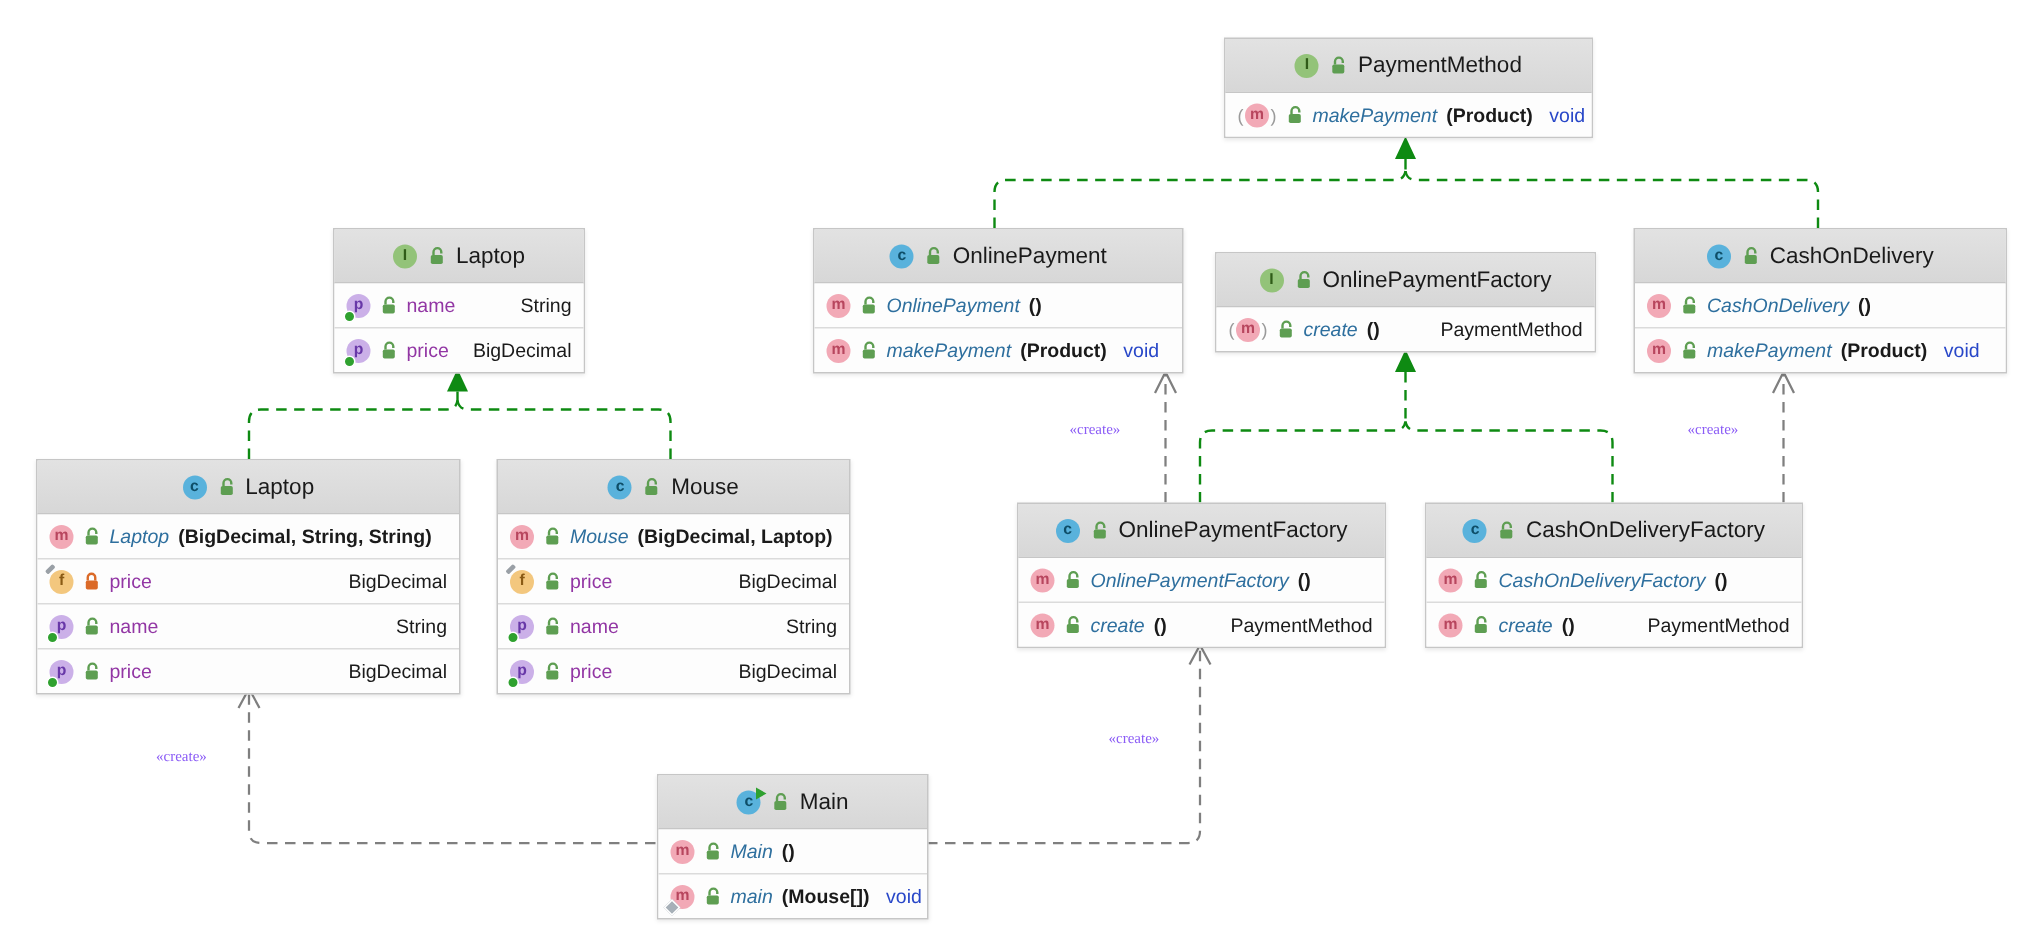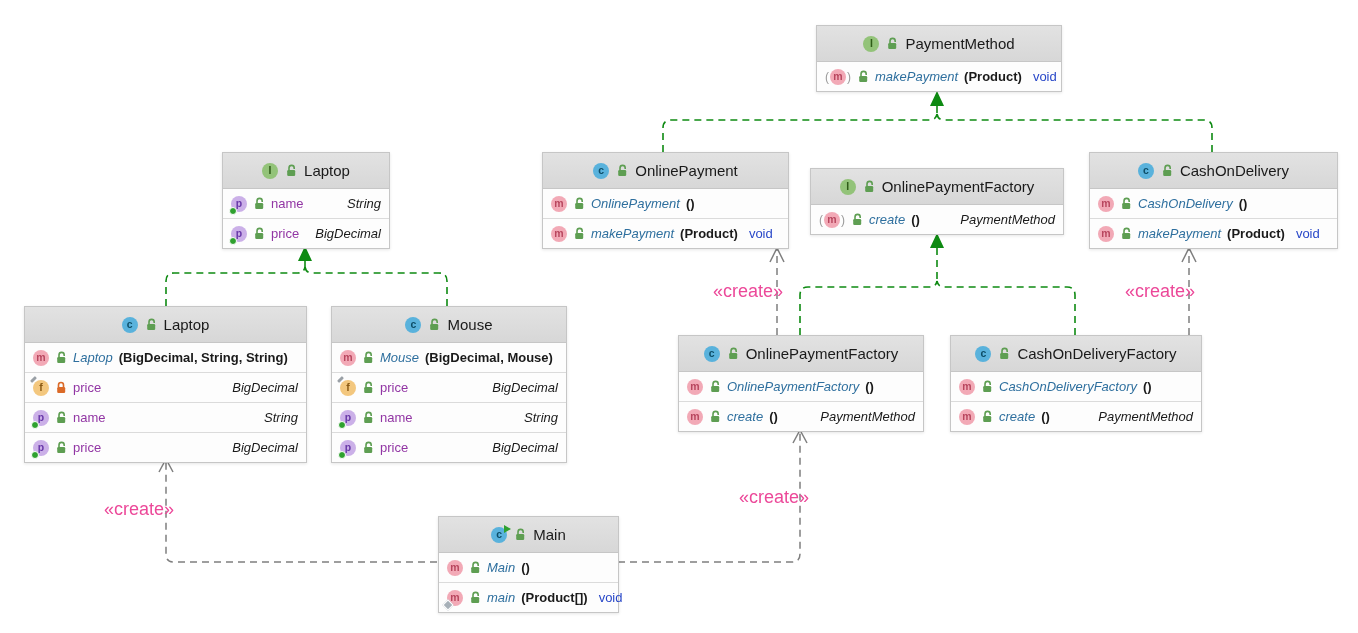--- a/index.html
+++ b/index.html
@@ -10,21 +10,21 @@
     --property-icon-bg:#CBB0E8; --lock-green:#5E9E52; --lock-red:#DB6A28;
   }
   html,body{margin:0;padding:0;background:#fff;}
   #canvas{position:relative;width:1358px;height:633px;background:#fff;overflow:hidden;
           font-family:"Liberation Sans",sans-serif;color:var(--text);}
   #edges{position:absolute;left:0;top:0;width:1358px;height:633px;z-index:0;}
   .edge-green{fill:none;stroke:var(--edge-green);stroke-width:1.6;stroke-dasharray:7 5;}
   .tri{fill:var(--edge-green);stroke:none;}
   .edge-gray{fill:none;stroke:var(--edge-gray);stroke-width:1.5;stroke-dasharray:7 5;}
   .chev{fill:none;stroke:var(--edge-gray);stroke-width:1.5;}
-  .edge-label{position:absolute;z-index:2;font-size:18px;color:#ec4899;white-space:nowrap;}
+  .edge-label{position:absolute;z-index:2;font-size:10px;color:#8b5cf6;white-space:nowrap;font-family:Liberation Serif, serif;}
   .node{position:absolute;z-index:1;background:#FDFDFD;border:1px solid var(--node-border);
         box-shadow:0 1px 3px rgba(0,0,0,.10);}
   .hdr{height:35px;background:linear-gradient(#E2E2E2,#D7D7D7);border-bottom:1px solid var(--node-border);
        display:flex;align-items:center;justify-content:center;gap:7px;font-size:15px;color:var(--text);}
   .row{display:flex;align-items:center;gap:6px;height:29px;padding:0 8px;font-size:13px;background:#FDFDFD;}
   .row + .row{border-top:1px solid #DBDBDB;}
   .badge{position:relative;flex:0 0 auto;width:16px;height:16px;border-radius:50%;
          display:flex;align-items:center;justify-content:center;
          font-size:10.5px;font-weight:bold;line-height:1;}
   .badge.c{background:var(--class-icon-bg);color:#0E4E68;}
@@ -40,21 +40,21 @@
        transform:rotate(-45deg);border-radius:1px;}
   .run-mark{position:absolute;right:-4px;top:-2px;width:0;height:0;
        border-top:4px solid transparent;border-bottom:4px solid transparent;border-left:7px solid #2FA12F;}
   .static-mark{position:absolute;left:-3px;bottom:-3px;width:6px;height:6px;background:#A7B0B8;
        border:1px solid #fff;transform:rotate(45deg);}
   .lock{flex:0 0 auto;}
   .name.mth{color:var(--method-blue);font-style:italic;}
   .name.mem{color:var(--member-purple);}
   .params{color:var(--text);font-weight:bold;white-space:pre;}
   .returns{color:var(--keyword-blue);margin-left:5px;}
-  .type{margin-left:auto;color:var(--text);font-style:italic;}
+  .type{margin-left:auto;color:var(--text);}
   .title{color:var(--text);}
 </style>
 </head>
 <body>
 
 <div id="canvas">
 
   <svg id="edges" xmlns="http://www.w3.org/2000/svg">
 
     <polygon class="tri" points="305,246 298,261 312,261"></polygon>
@@ -326,21 +326,21 @@
     </div>
     <div class="row">
       <span class="badge m">
           <span>m</span>
         </span>
       <svg class="lock" width="12" height="13" viewBox="0 0 12 13">
           <path d="M4 6 V4 a2.6 2.6 0 0 1 5.2 0 V5" fill="none" stroke="var(--lock-green)" stroke-width="1.6"></path>
           <rect x="2.2" y="6" width="8" height="6" rx="1.2" fill="var(--lock-green)"></rect>
         </svg>
       <span class="name mth">Mouse</span>
-        <span class="params">(BigDecimal, Mouse)</span>
+        <span class="params">(BigDecimal, Laptop)</span>
     </div>
     <div class="row">
       <span class="badge f">
           <span>f</span>
           <span class="edit-mark"></span>
         </span>
       <svg class="lock" width="12" height="13" viewBox="0 0 12 13">
           <path d="M4 6 V4 a2.6 2.6 0 0 1 5.2 0 V5" fill="none" stroke="var(--lock-green)" stroke-width="1.6"></path>
           <rect x="2.2" y="6" width="8" height="6" rx="1.2" fill="var(--lock-green)"></rect>
         </svg>
@@ -471,18 +471,18 @@
     <div class="row">
       <span class="badge m">
           <span>m</span>
           <span class="static-mark"></span>
         </span>
       <svg class="lock" width="12" height="13" viewBox="0 0 12 13">
           <path d="M4 6 V4 a2.6 2.6 0 0 1 5.2 0 V5" fill="none" stroke="var(--lock-green)" stroke-width="1.6"></path>
           <rect x="2.2" y="6" width="8" height="6" rx="1.2" fill="var(--lock-green)"></rect>
         </svg>
       <span class="name mth">main</span>
-        <span class="params">(Product[])</span>
+        <span class="params">(Mouse[])</span>
       <span class="returns">void</span>
     </div>
   </div>
 
 </div>
 
 </body></html>

